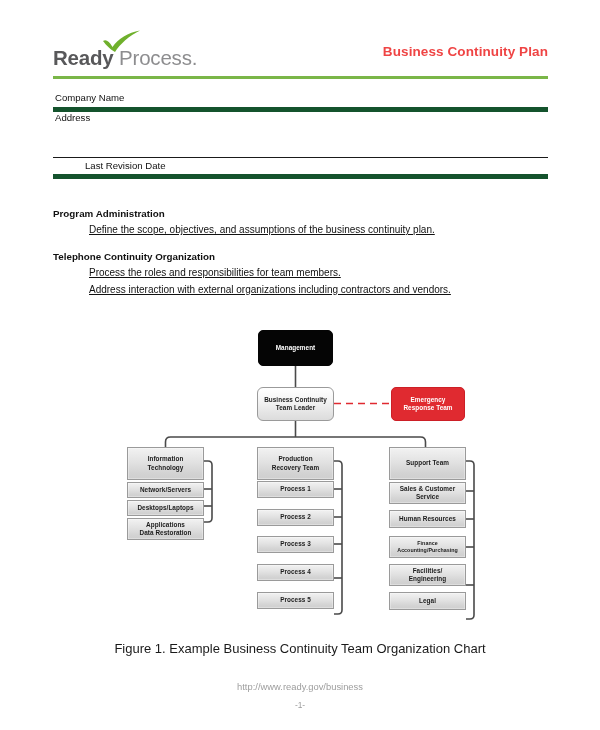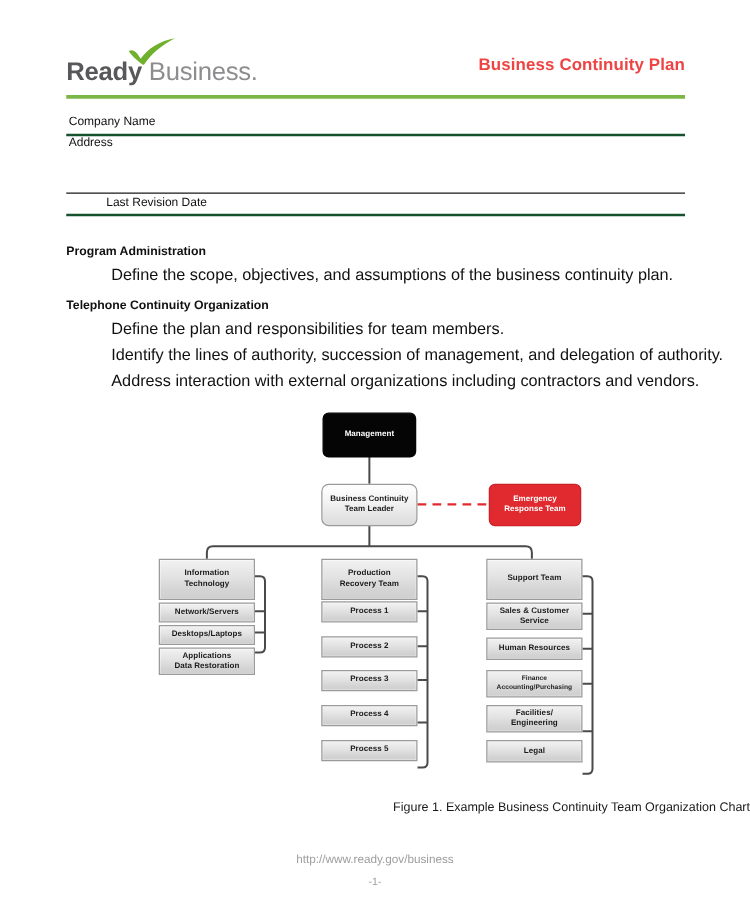--- a/index.html
+++ b/index.html
@@ -82,21 +82,21 @@
 
   
   .fields {
     position: absolute;
     left: 53px;
     top: 92px;
     width: 495px;
   }
   .field-row {
     position: relative;
-    border-bottom: 2px solid #14532d;
+    border-bottom: 5px solid #14532d;
     height: 15px;
   }
   .field-label {
     position: absolute;
     left: 2px;
     top: 0px;
     font-size: 9.6px;
     color: #111111;
     white-space: nowrap;
   }
@@ -111,29 +111,30 @@
   
   .section {
     position: absolute;
     left: 53px;
     width: 495px;
   }
   .section-heading {
     font-size: 9.8px;
     font-weight: bold;
     color: #111111;
-    margin: 0 0 4px 0;
+    margin: 12px 0 4px 0;
     white-space: nowrap;
   }
   .section-line {
-    font-size: 13px;
+    font-size: 10px;
     color: #111111;
     margin: 0 0 2.5px 36px;
     line-height: 1.42;
     white-space: nowrap;
+    text-decoration: underline;
   }
 
   
   .chart {
     position: absolute;
     left: 0;
     top: 325px;
     width: 600px;
     height: 300px;
   }
@@ -186,22 +187,22 @@
     font-size: 5.3px;
     line-height: 1.3;
   }
 
   
   .caption {
     position: absolute;
     left: 0;
     top: 641px;
     width: 600px;
-    text-align: right;
-    font-size: 10px;
+    text-align: center;
+    font-size: 13px;
     color: #1a1a1a;
   }
   .footer-url {
     position: absolute;
     left: 0;
     top: 681px;
     width: 600px;
     text-align: center;
     font-size: 9.4px;
     color: #9d9d9d;
@@ -219,21 +220,21 @@
 </head>
 <body>
 
 <div class="page">
 
   <div class="header">
     <div class="logo">
       <svg class="logo-check" viewBox="0 0 42 24">
         <path d="M2 11 C5 9, 8 11, 11.5 17 C17 9, 27 2.5, 39 0.5 C28 6, 19 14, 14 22 C10 20, 5 15, 2 11 Z" fill="#6fb02c"></path>
       </svg>
-      <div class="logo-word"><span class="logo-ready">Ready</span> <span class="logo-business">Business.</span></div>
+      <div class="logo-word"><span class="logo-ready">Ready</span> <span class="logo-business">Process.</span></div>
     </div>
     <div class="doc-title">Business Continuity Plan</div>
   </div>
   <div class="green-rule"></div>
 
   <div class="fields">
     <div class="field-row">
       <span class="field-label">Company Name</span>
     </div>
     <div class="field-row address" style="height:15px;">
@@ -245,22 +246,21 @@
     </div>
   </div>
 
   <div class="section" style="top:196px;">
     <div class="section-heading">Program Administration</div>
     <div class="section-line">Define the scope, objectives, and assumptions of the business continuity plan.</div>
   </div>
 
   <div class="section" style="top:239px;">
     <div class="section-heading">Telephone Continuity Organization</div>
-    <div class="section-line">Define the plan and responsibilities for team members.</div>
-    <div class="section-line">Identify the lines of authority, succession of management, and delegation of authority.</div>
+    <div class="section-line">Process the roles and responsibilities for team members.</div>
     <div class="section-line">Address interaction with external organizations including contractors and vendors.</div>
   </div>
 
   <div class="chart">
 
     <svg width="600" height="300">
       <g fill="none" stroke="#4a4a4a" stroke-width="1.6">
 
         <path d="M295.5 40 L295.5 62"></path>
 

